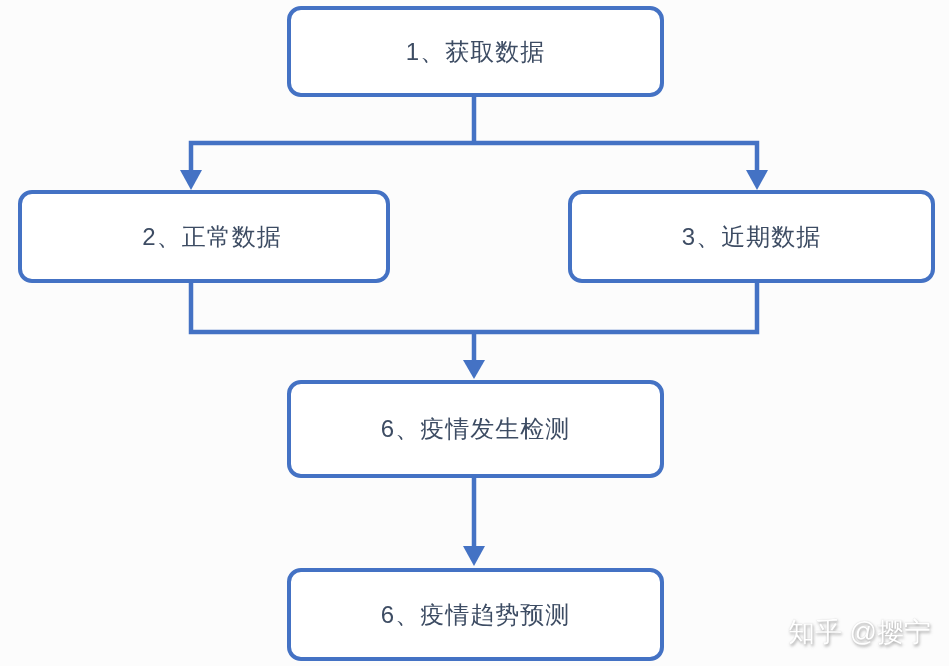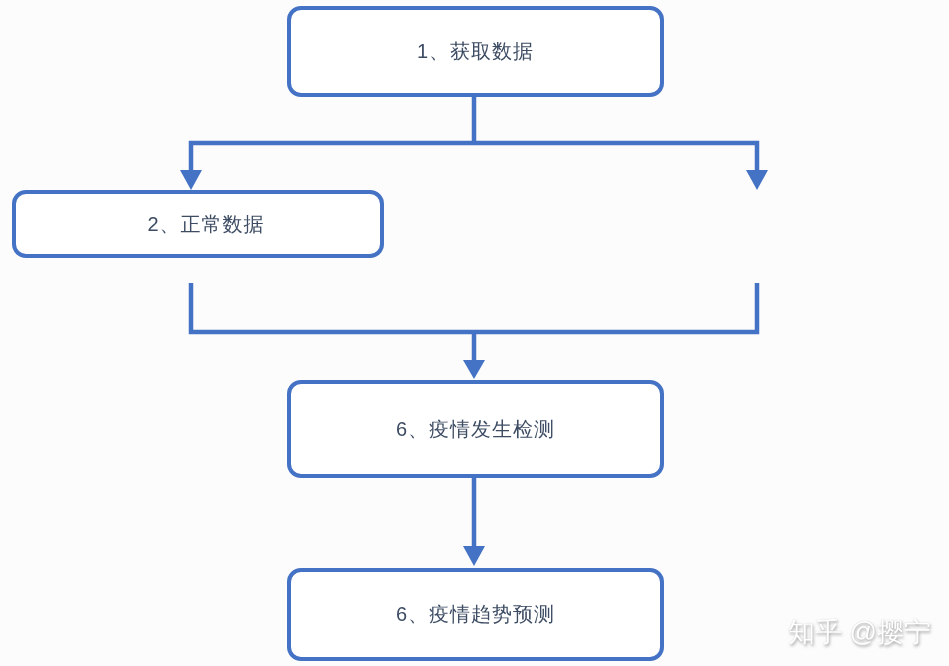--- a/index.html
+++ b/index.html
@@ -46,26 +46,26 @@
     background: var(--node-fill);
     border: 4px solid var(--accent);
     border-radius: 14px;
     display: flex;
     align-items: center;
     justify-content: center;
     box-sizing: border-box;
   }
   .node-label {
     color: var(--text-color);
-    font-size: 20px;
+    font-size: 24px;
     letter-spacing: 1px;
     white-space: nowrap;
   }
   .node1 { left: 287px; top: 6px;   width: 377px; height: 91px; }
-  .node2 { left: 12px;   top: 190px; width: 372px; height: 68px; padding-left: 16px; }
+  .node2 { left: 18px;   top: 190px; width: 372px; height: 93px; padding-left: 16px; }
   .node3 { left: 568px; top: 190px; width: 367px; height: 93px; }
   .node4 { left: 287px; top: 380px; width: 377px; height: 98px; }
   .node5 { left: 287px; top: 568px; width: 377px; height: 93px; }
   .watermark {
     position: absolute;
     right: 18px;
     bottom: 16px;
     z-index: 3;
     font-size: 27px;
     color: #ffffff;
@@ -97,20 +97,23 @@
   </svg>
 
   <div class="node node1">
     <span class="node-label">1、获取数据</span>
   </div>
 
   <div class="node node2">
     <span class="node-label">2、正常数据</span>
   </div>
 
+  <div class="node node3">
+    <span class="node-label">3、近期数据</span>
+  </div>
 
   <div class="node node4">
     <span class="node-label">6、疫情发生检测</span>
   </div>
 
   <div class="node node5">
     <span class="node-label">6、疫情趋势预测</span>
   </div>
 
   <div class="watermark">知乎 @撄宁</div>

